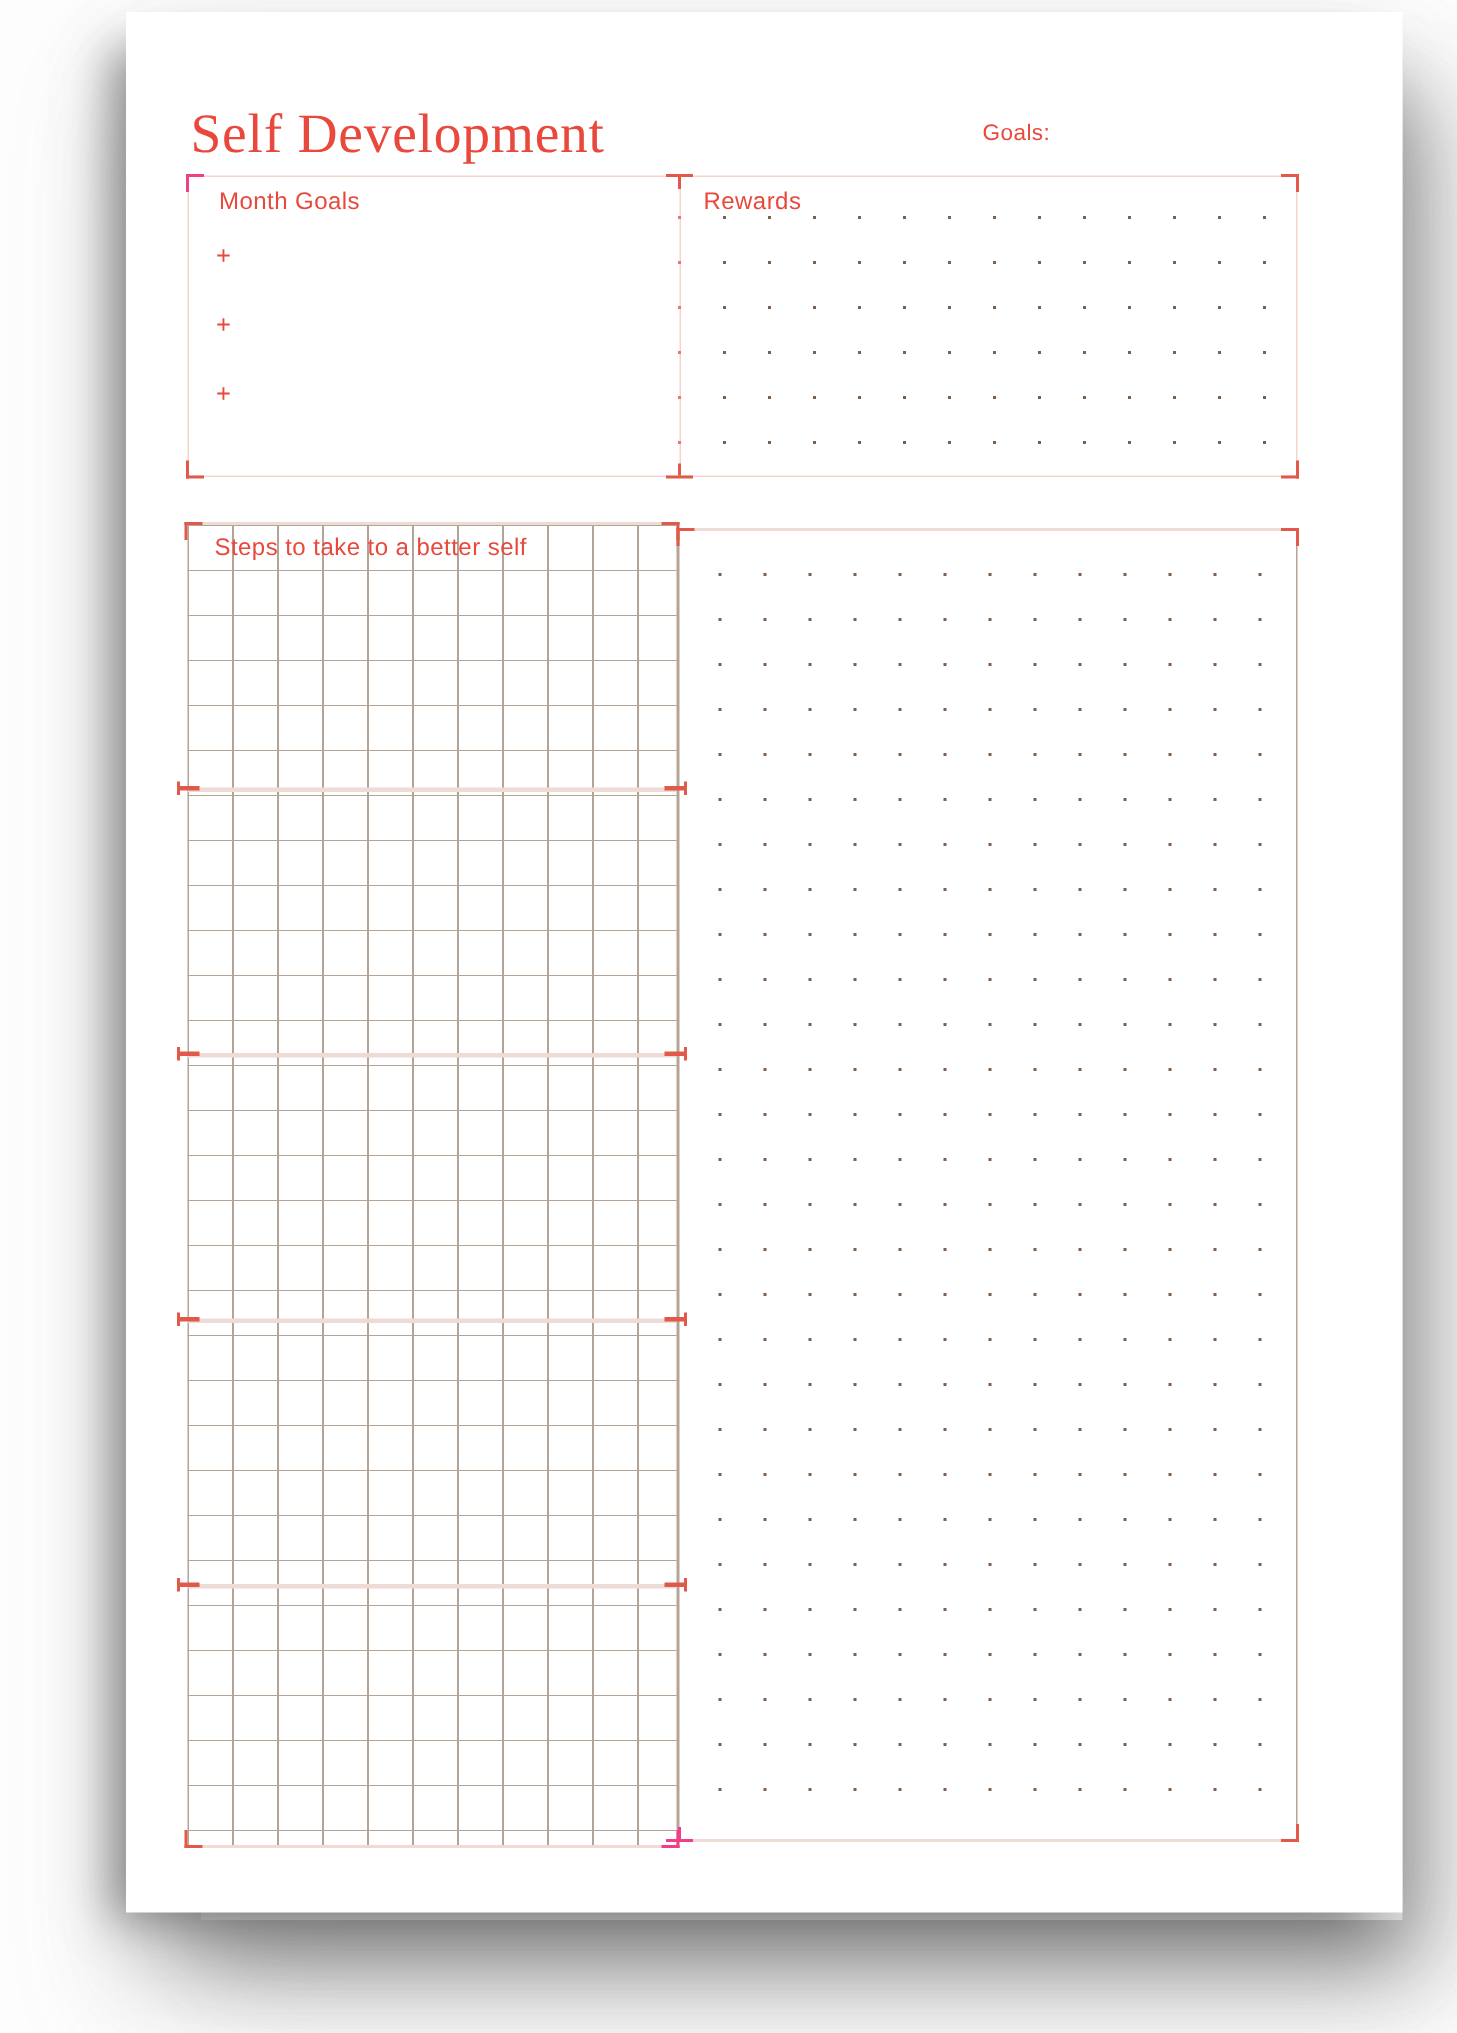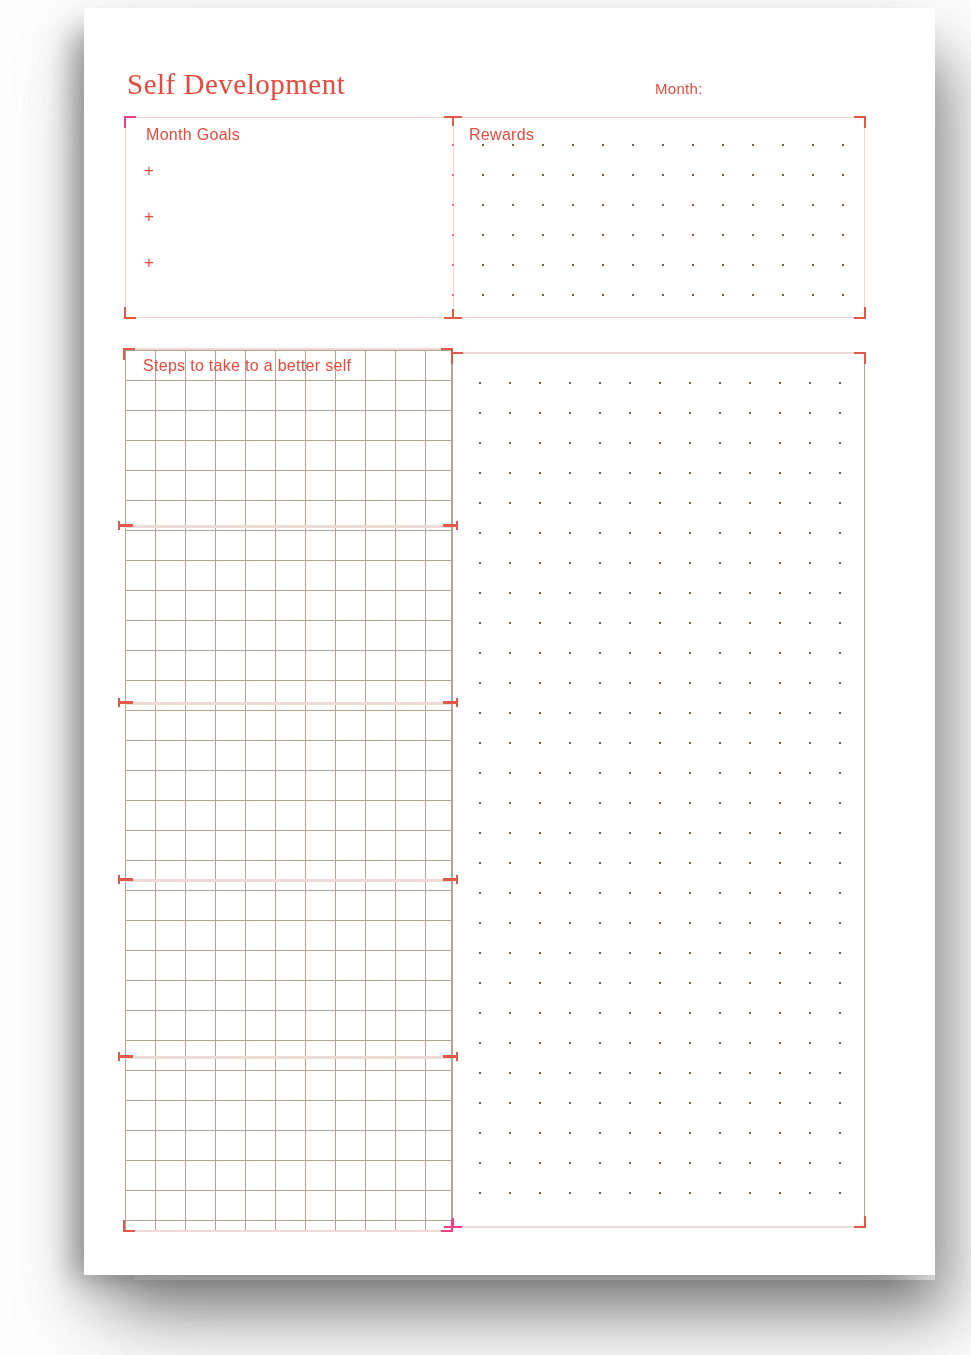--- a/index.html
+++ b/index.html
@@ -16,21 +16,21 @@
   .sheet{
     position:absolute;left:84px;top:8px;width:851px;height:1267px;
     background:var(--paper,#fff);
     box-shadow:-20px 14px 28px -10px rgba(80,80,80,.55),
                0 34px 55px -5px rgba(110,110,110,.45),
                18px 55px 80px 5px rgba(150,150,150,.28);
   }
   .page-title{
     position:absolute;left:43px;top:60px;
     font-family:"Liberation Serif", serif;
-    font-size:29px;color:var(--accent);letter-spacing:.5px;white-space:nowrap;
+    font-size:37px;color:var(--accent);letter-spacing:.5px;white-space:nowrap;
   }
   .month-label{
     position:absolute;left:571px;top:72px;
     font-size:15px;color:var(--accent);letter-spacing:.3px;
   }
   .box{position:absolute;box-sizing:border-box;}
   .box-goals{
     left:41px;top:109px;width:740px;height:201px;
     border:1px solid var(--box-border);
   }
@@ -86,21 +86,21 @@
   .tmark.pink{background:var(--crop-mark-pink);}
 </style>
 </head>
 <body>
 
 <div class="sheet-under"></div>
 
 <div class="sheet">
 
   <div class="page-title">Self Development</div>
-  <div class="month-label">Month:</div>
+  <div class="month-label">Goals:</div>
 
   <div class="box box-goals">
     <div class="crop tl pink"></div>
     <div class="crop tr"></div>
     <div class="crop bl"></div>
     <div class="crop br"></div>
     <div class="tmark down" style="left:318px;top:-2px;"></div>
     <div class="tmark up" style="left:318px;bottom:-2px;"></div>
     <div class="vdivider"></div>
 

